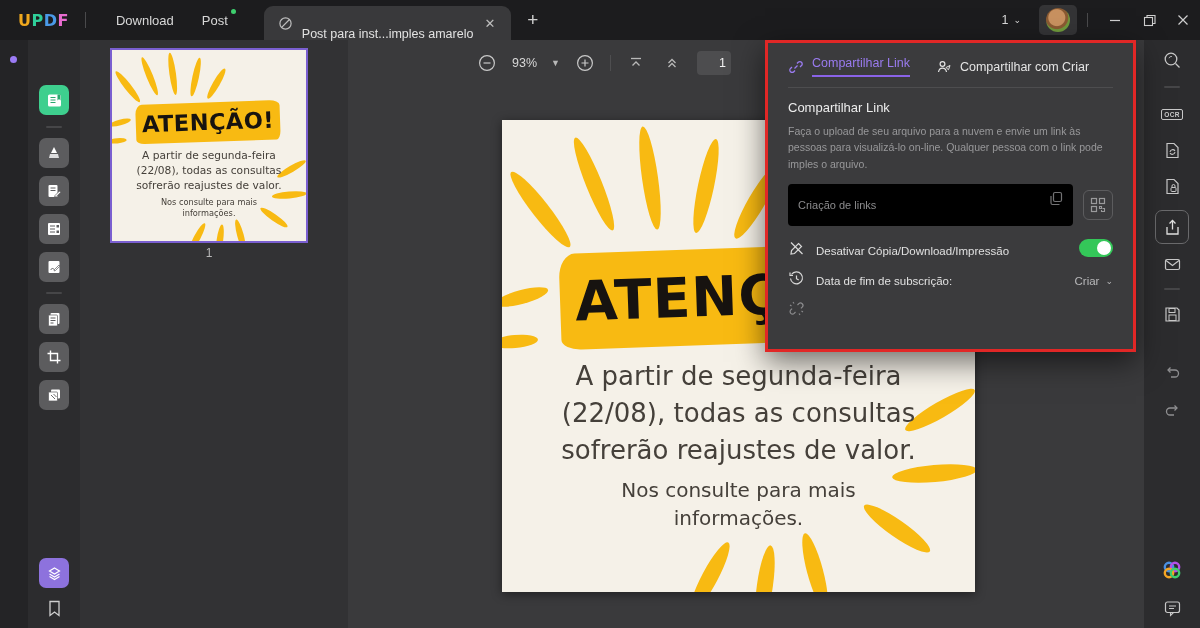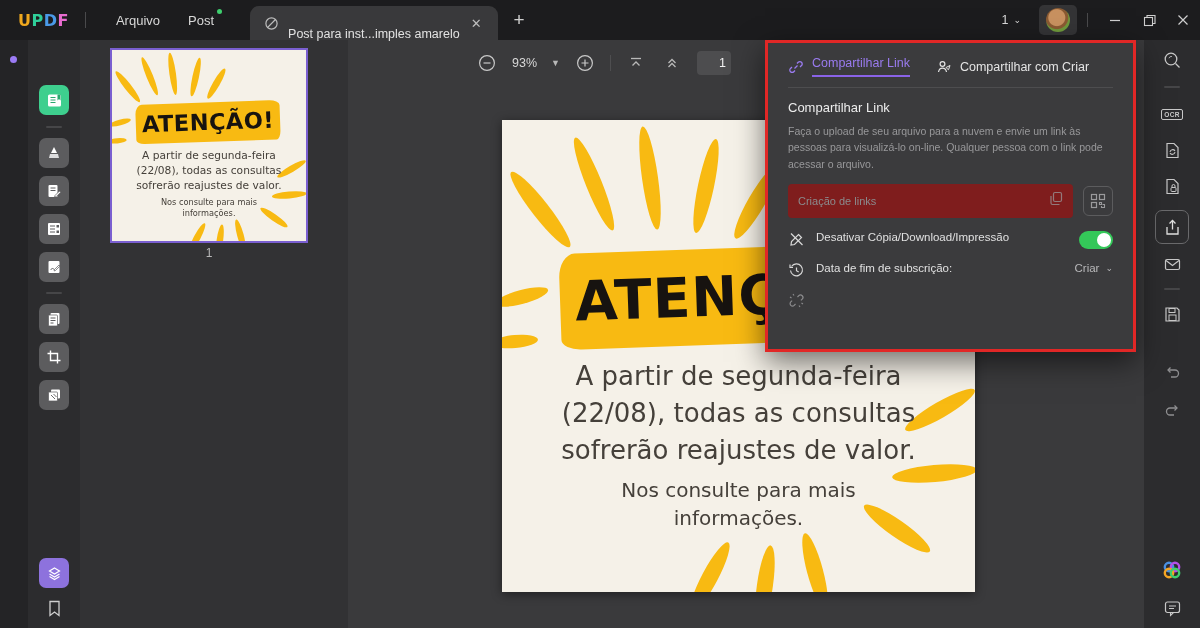--- a/index.html
+++ b/index.html
@@ -98,29 +98,29 @@
     padding:13px 20px 0 20px; }
   .dlg-tabs { display:flex; align-items:center; gap:26px; }
   .dlg-tab { display:flex; align-items:center; gap:8px; font-size:12.5px; }
   .dlg-tab.active { color:#9a7bf0; }
   .dlg-tab.active .dlg-tab-label { border-bottom:2px solid #8a63e8; padding-bottom:5px; }
   .dlg-tab.inactive { color:#e4e4e4; }
   .dlg-hr { height:1px; background:#4d4d4f; margin:10px 0 12px 0; }
   .dlg-title { font-size:13px; color:#ececec; margin-bottom:8px; }
   .dlg-desc { font-size:10.5px; line-height:1.55; color:#98989a; margin-bottom:12px; }
   .link-row { display:flex; align-items:center; gap:10px; }
-  .link-input { position:relative; flex:1; height:34px; background:#7f1d1d; border-radius:4px;
+  .link-input { position:relative; flex:1; height:42px; background:#000000; border-radius:4px;
     display:flex; align-items:center; }
   .link-input input { width:100%; height:100%; background:transparent; border:none; outline:none;
     color:#e0e0e0; font-size:11px; padding:0 34px 0 10px; font-family:"Liberation Sans",sans-serif; }
   .link-input input::placeholder { color:#8b8b8d; }
   .copy-ic { position:absolute; right:9px; top:7px; opacity:.75; }
   .qr-btn { width:30px; height:30px; border:1px solid #5c5c5e; border-radius:6px;
     display:flex; align-items:center; justify-content:center; }
-  .opt-row { display:flex; align-items:flex-start; gap:11px; margin-top:13px; font-size:11.5px; color:#e0e0e0; }
+  .opt-row { display:flex; align-items:flex-end; gap:11px; margin-top:13px; font-size:11.5px; color:#e0e0e0; }
   .opt-row .grow { flex:1; }
   .toggle { width:34px; height:18px; border-radius:9px; background:#34c759; position:relative; }
   .toggle .knob { position:absolute; right:2px; top:2px; width:14px; height:14px; border-radius:50%; background:#fff; }
   .expiry-val { color:#b8b8ba; display:flex; align-items:center; gap:6px; }
   .status-row { color:#8b8b8d; }
   .criar-wrap { position:absolute; right:12px; bottom:9px; border:3px solid #e12726; }
   .criar-btn { width:104px; height:26px; background:#b49bf0; color:#5d5280; font-size:12px;
     display:flex; align-items:center; justify-content:center; }
   .chev { font-size:9px; }
 </style>
@@ -128,21 +128,21 @@
 <body>
 
 <div class="titlebar">
   <div class="logo">
     <span>U</span>
       <span>P</span>
       <span>D</span>
       <span>F</span>
   </div>
   <div class="tb-sep"></div>
-  <div class="menu-item">Arquivo</div>
+  <div class="menu-item">Download</div>
   <div class="menu-item"><span>Post</span><span class="menu-dot"></span></div>
   <div class="doc-tab">
     <span>
       <svg width="15" height="15" viewBox="0 0 15 15">
           <circle cx="7.5" cy="7.5" r="5.6" fill="none" stroke="#bdbdbd" stroke-width="1.2"></circle>
           <path d="M5 10l5-5M4 11l7.5-7.5" stroke="#bdbdbd" stroke-width="1.1"></path>
         </svg>
     </span>
     <span class="tab-title">Post para inst...imples amarelo</span>
     <span class="tab-close">✕</span>
@@ -440,21 +440,21 @@
             <circle cx="6.5" cy="5" r="2.4" fill="none" stroke="#e4e4e4" stroke-width="1.2"></circle>
             <path d="M2.5 13c.5-2.5 2-3.8 4-3.8s3.5 1.3 4 3.8" fill="none" stroke="#e4e4e4" stroke-width="1.2"></path>
             <path d="M10 8.5l4-2-1.5 4.2-1.3-.9z" fill="none" stroke="#e4e4e4" stroke-width="1"></path>
           </svg>
       </span>
       <span>Compartilhar com Criar</span>
     </div>
   </div>
   <div class="dlg-hr"></div>
   <div class="dlg-title">Compartilhar Link</div>
-  <div class="dlg-desc">Faça o upload de seu arquivo para a nuvem e envie um link às pessoas para visualizá-lo on-line. Qualquer pessoa com o link pode acessar o arquivo.</div>
+  <div class="dlg-desc">Faça o upload de seu arquivo para a nuvem e envie um link às pessoas para visualizá-lo on-line. Qualquer pessoa com o link pode imples o arquivo.</div>
   <div class="link-row">
     <div class="link-input">
       <input type="text" placeholder="Criação de links" style="">
       <span class="copy-ic">
         <svg width="15" height="15" viewBox="0 0 15 15">
             <rect x="4.5" y="1.5" width="8" height="9" rx="1.5" fill="none" stroke="#9a9a9c" stroke-width="1.2"></rect>
             <path d="M10.5 13.5h-7a1.5 1.5 0 01-1.5-1.5V5" fill="none" stroke="#9a9a9c" stroke-width="1.2"></path>
           </svg>
       </span>
     </div>

